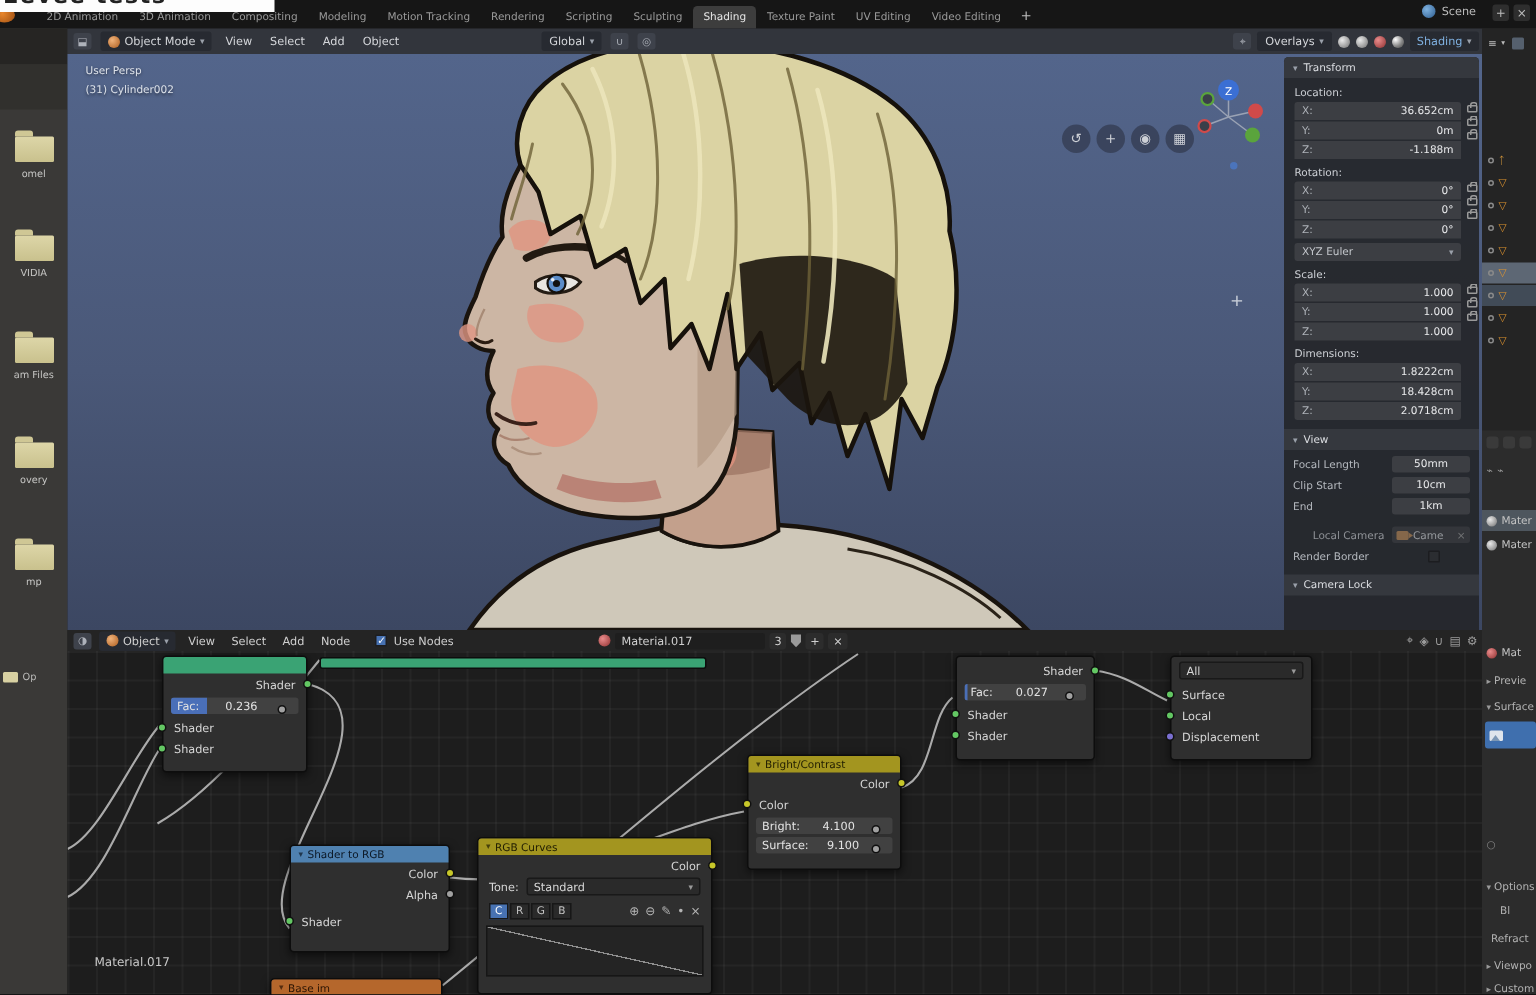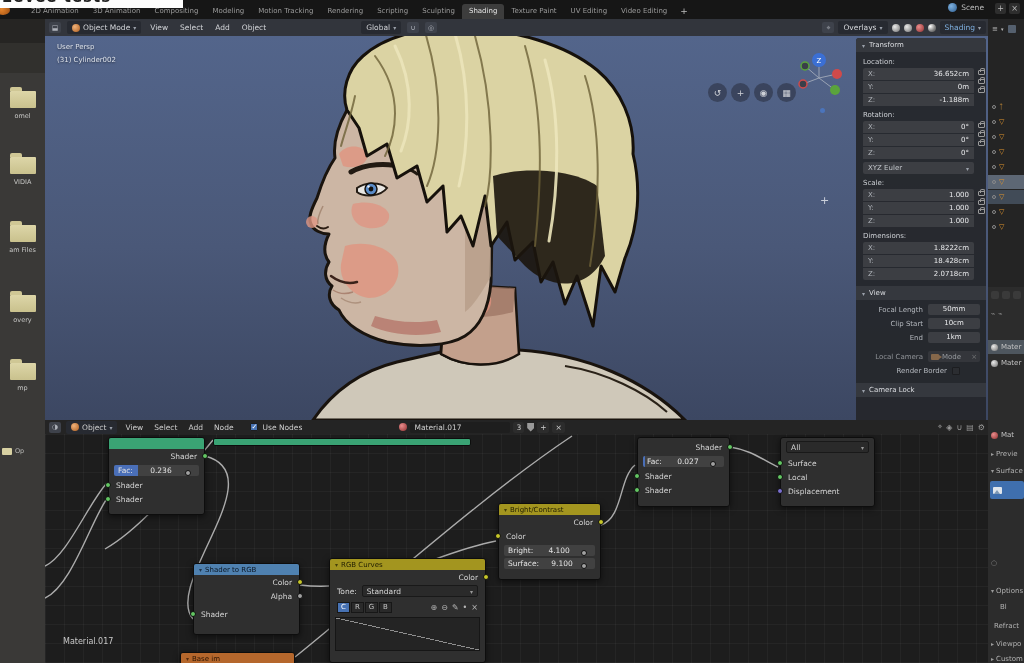--- a/index.html
+++ b/index.html
@@ -60,21 +60,21 @@
 .vrow:first-child{border-radius:2px 2px 0 0}
 .vrow:last-child{border-radius:0 0 2px 2px}
 .vrow .vlab{color:#aeb2b8}
 .vrow .vval{color:#e9eaec}
 .lockcol{position:absolute;right:-11px;top:0;display:flex;flex-direction:column;gap:4px;padding-top:2px}
 .lock{width:7px;height:5px;border:1px solid #9a9a9a;border-radius:1px;position:relative;display:block}
 .lock:before{content:"";position:absolute;top:-3px;left:1px;width:3px;height:3px;border:1px solid #9a9a9a;border-bottom:none;border-radius:2px 2px 0 0}
 .euler{display:flex;justify-content:space-between;align-items:center;height:12px;background:#3c3e43;border-radius:2px;margin:3px 12px 2px 7px;padding:0 5px}
 .euler:after{content:"▾";font-size:6px;color:#9aa0aa}
 .viewrow{display:flex;align-items:center;height:13px;margin:1px 6px}
-.viewrow .rlab{flex:1;text-align:right;padding-right:5px;color:#b4b8be}
+.viewrow .rlab{flex:1;text-align:left;padding-right:5px;color:#b4b8be}
 .viewrow .rbox{width:52px;height:11px;background:#3c3e43;border-radius:2px;text-align:center;line-height:11px;color:#e9eaec}
 .camrow{display:flex;align-items:center;height:13px;margin:6px 6px 1px;opacity:.65}
 .cambox{width:52px;height:11px;background:#3c3e43;border-radius:2px;display:flex;align-items:center;gap:3px;padding:0 3px;color:#cfd2d6}
 .camicon{width:8px;height:6px;background:#b9895a;border-radius:1px;position:relative}
 .camicon:before{content:"";position:absolute;right:-3px;top:1px;border-left:3px solid #b9895a;border-top:2px solid transparent;border-bottom:2px solid transparent}
 .checkbox{width:8px;height:8px;background:#2b2d31;border:1px solid #1c1d20;border-radius:1px}
 .checkbox.on{background:#4772b3;position:relative}
 .checkbox.on:before{content:"✓";position:absolute;left:1px;top:-1px;color:#fff;font-size:7px}
 
 
@@ -423,21 +423,21 @@
         <span class="rbox">10cm</span>
       </div>
       <div class="viewrow">
         <span class="rlab">End</span>
         <span class="rbox">1km</span>
       </div>
       <div class="camrow">
         <span class="rlab" style="flex:1;text-align:right;padding-right:5px">Local Camera</span>
         <span class="cambox">
           <span class="camicon"></span>
-          <span>Mode</span>
+          <span>Came</span>
           <span style="margin-left:auto;color:#9a9a9a">×</span>
         </span>
       </div>
       <div class="viewrow">
         <span class="rlab">Render Border</span>
         <span class="checkbox" style="margin-right:20px"></span>
       </div>
       <div class="pheader mid">
         <span>Camera Lock</span>
       </div>
@@ -570,21 +570,21 @@
           <span>4.100</span>
         <span class="sock l gray" style="top:2px"></span>
         </div>
       <div class="nfield">
           <span>Surface:</span>
           <span>9.100</span>
         <span class="sock l gray" style="top:2px"></span>
         </div>
     </div>
 
-    <div class="node" style="left:284px;top:124px;width:157px;height:105px">
+    <div class="node" style="left:273px;top:124px;width:157px;height:105px">
       <div class="nhead yellow">
           <span>RGB Curves</span>
         </div>
       <div class="nrow out">
           <span>Color</span>
           <span class="sock r yellow"></span>
         </div>
       <div class="nrow" style="gap:5px">
         <span>Tone:</span>
         <span class="ndrop" style="flex:1;margin:0">

